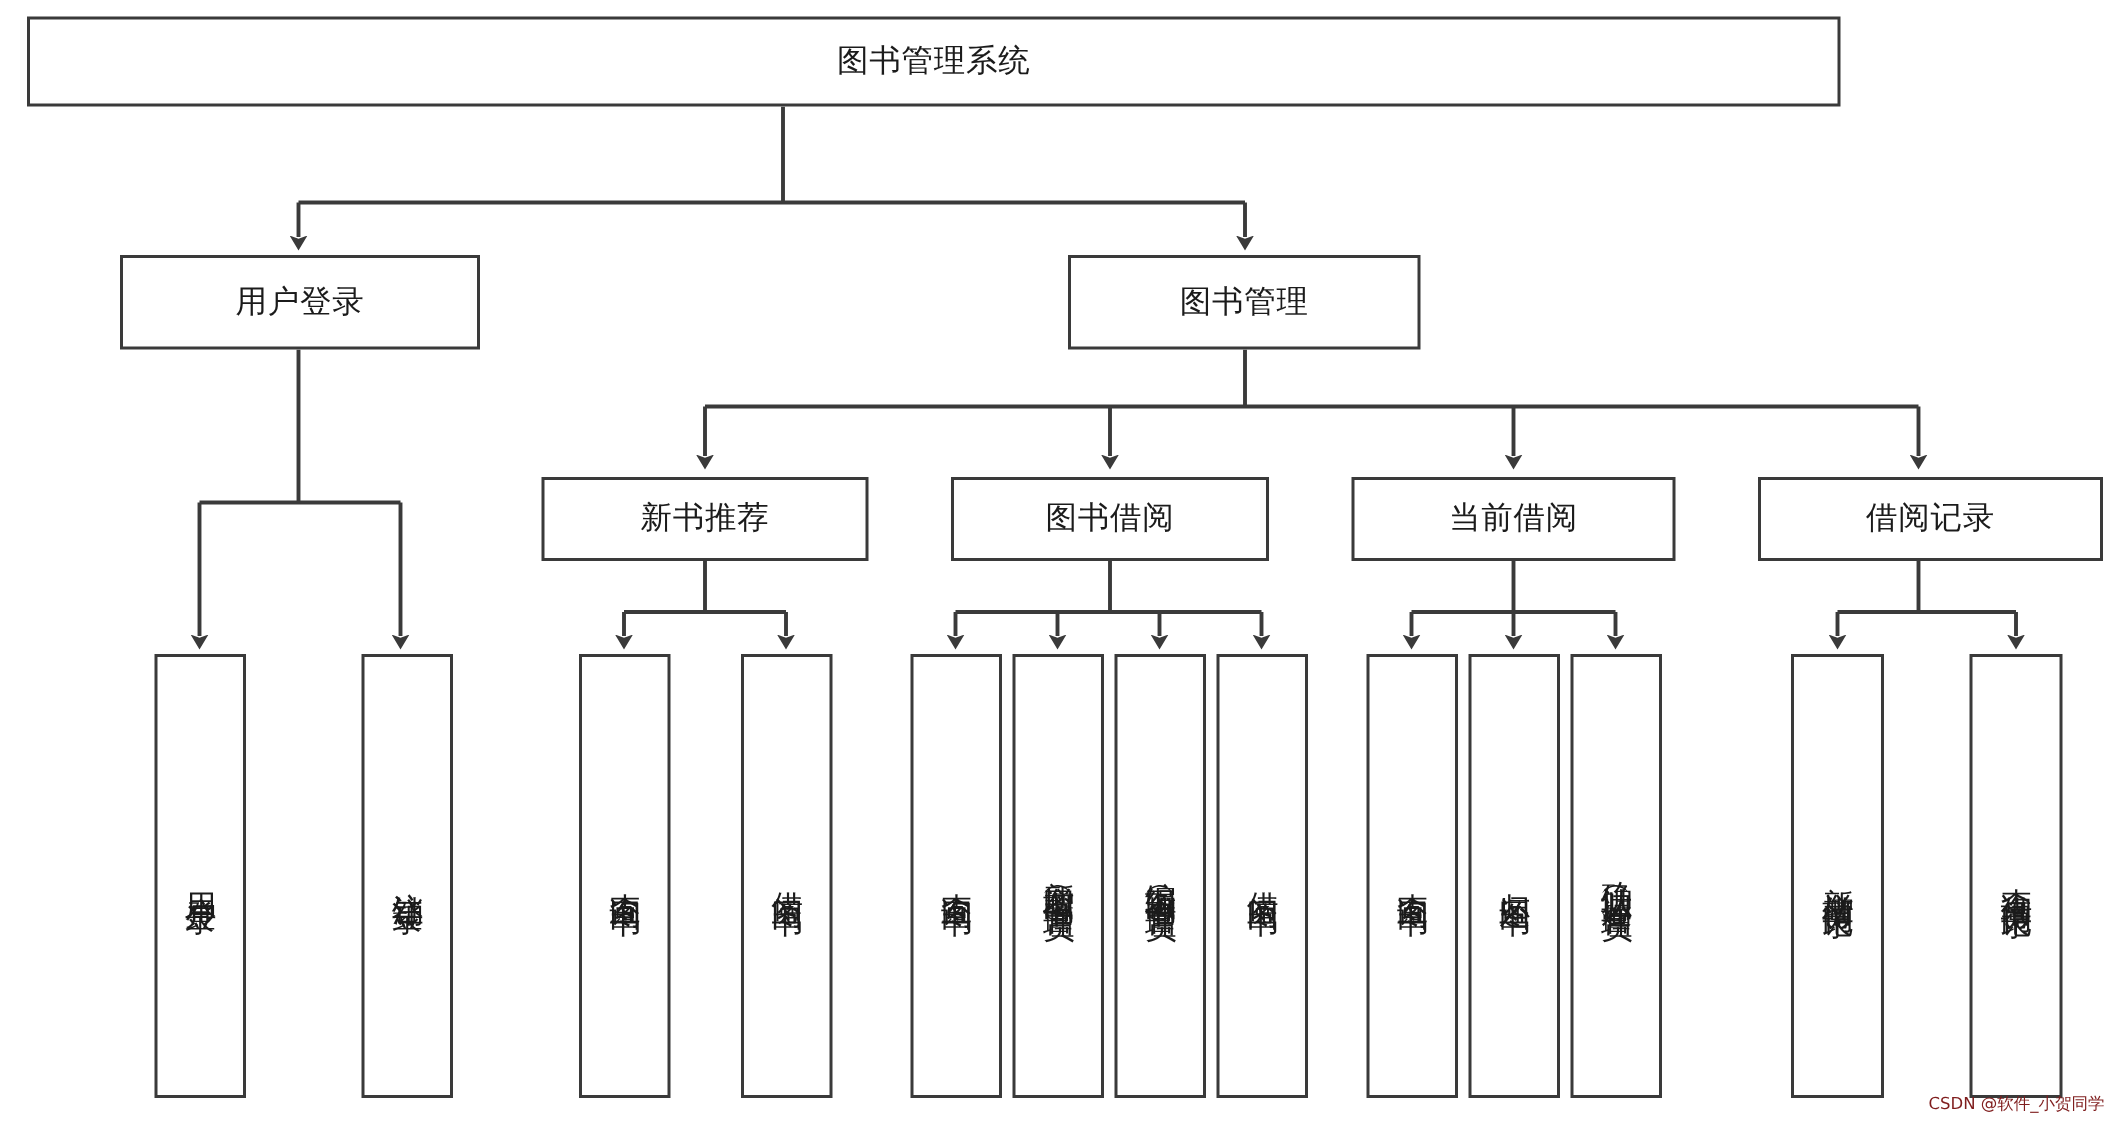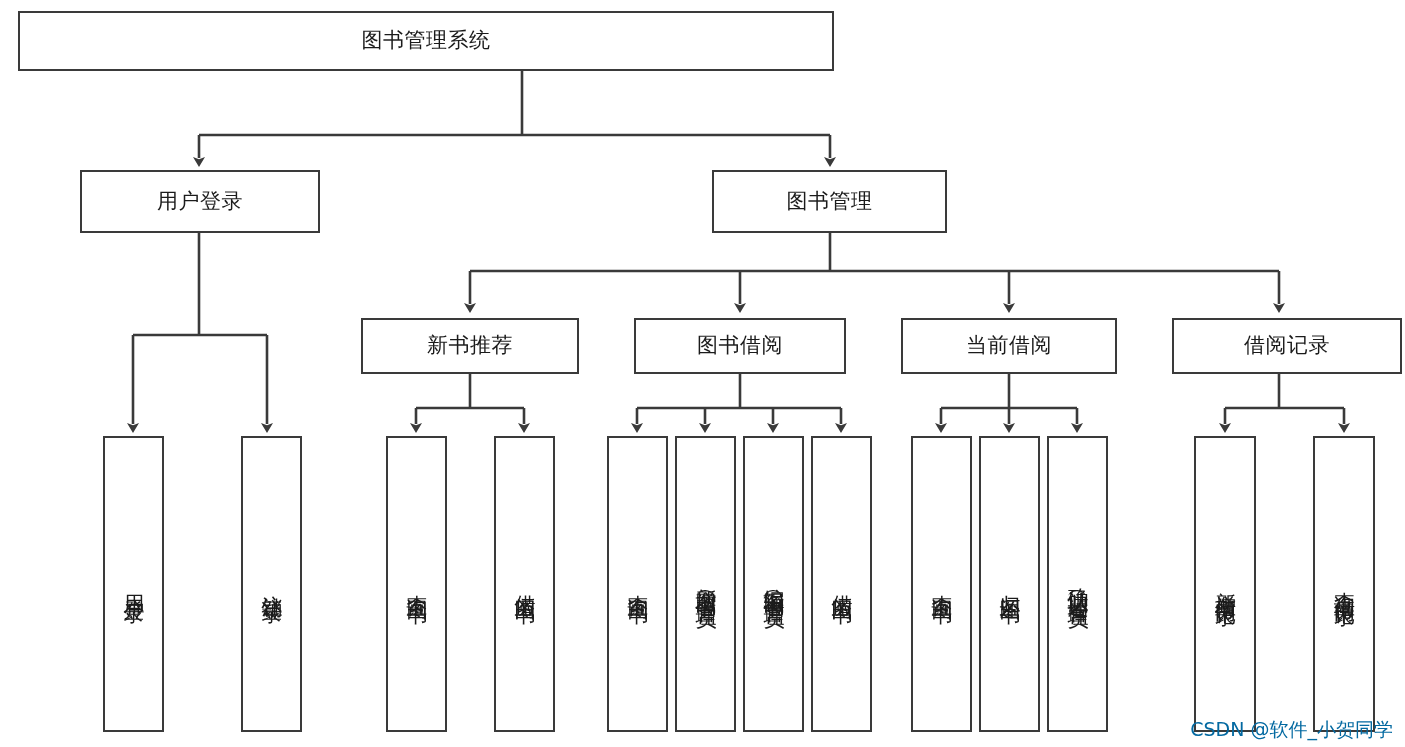--- a/index.html
+++ b/index.html
@@ -51,24 +51,24 @@
     writing-mode: vertical-rl;
     text-orientation: upright;
     font-size: 21px;
     line-height: 1.18;
     letter-spacing: 3px;
     white-space: nowrap;
     max-height: 100%;
   }
   .watermark {
     position: absolute;
-    right: 12px;
+    right: 2px;
     bottom: 4px;
-    font-size: 19px;
-    color: #0369a1;
+    font-size: 11px;
+    color: #7f1d1d;
     white-space: nowrap;
     user-select: none;
   }
 </style>
 </head>
 <body>
 
 <div id="canvas">
 
   <svg id="diagram-svg" viewBox="0 0 1405 747" xmlns="http://www.w3.org/2000/svg">
@@ -118,21 +118,21 @@
       <path d="M1009,408 L1009,424" marker-end="url(#arrow)"></path>
       <path d="M1077,408 L1077,424" marker-end="url(#arrow)"></path>
 
       <path d="M1279,374 L1279,408"></path>
       <path d="M1225,408 L1344,408"></path>
       <path d="M1225,408 L1225,424" marker-end="url(#arrow)"></path>
       <path d="M1344,408 L1344,424" marker-end="url(#arrow)"></path>
     </g>
   </svg>
 
-  <div class="node-box" style="left:18px; top:11px; width:816px; height:60px;">
+  <div class="node-box" style="left:18px; top:11px; width:1209px; height:60px;">
     <span class="node-label">图书管理系统</span>
   </div>
 
   <div class="node-box" style="left:80px; top:170px; width:240px; height:63px;">
     <span class="node-label">用户登录</span>
   </div>
 
   <div class="node-box" style="left:712px; top:170px; width:235px; height:63px;">
     <span class="node-label">图书管理</span>
   </div>

